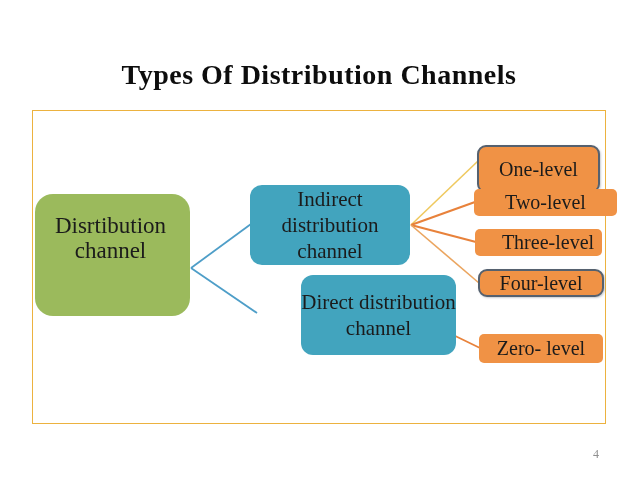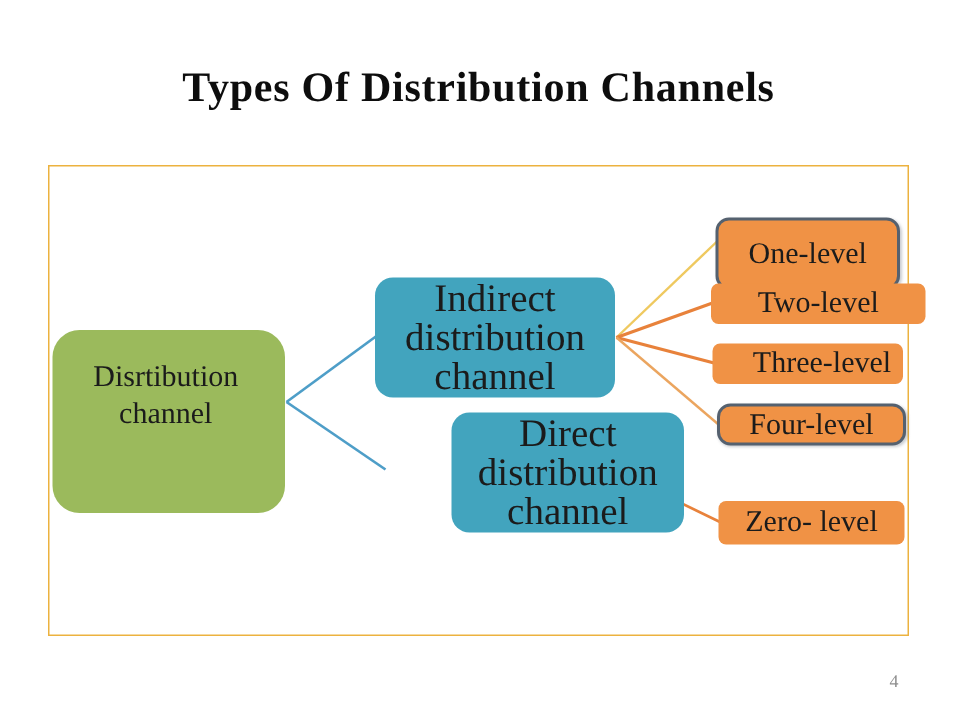--- a/index.html
+++ b/index.html
@@ -7,21 +7,21 @@
     position: relative;
     width: 638px;
     height: 479px;
     background: var(--slide-bg, #ffffff);
     font-family: "Liberation Serif", "DejaVu Serif", serif;
     overflow: hidden;
   }
   .title {
     position: absolute;
     left: 0; right: 0; top: 42px;
-    margin: 0;
+    margin: 16px;
     text-align: center;
     font-size: 28px;
     line-height: 34px;
     font-weight: bold;
     color: var(--title-text, #0d0d0d);
     letter-spacing: 0.5px;
   }
   .content-frame {
     position: absolute;
     left: 32px; top: 110px;
@@ -43,31 +43,31 @@
   .node {
     position: absolute;
     display: flex;
     align-items: center;
     justify-content: center;
     text-align: center;
     color: var(--node-text, #1b1b1b);
     box-sizing: border-box;
   }
   .node-green {
-    left: 35px; top: 220px;
+    left: 35px; top: 194px;
     width: 155px; height: 122px;
     background: var(--node-green, #9bba5c);
     border-radius: 18px;
-    font-size: 20px; line-height: 25px;
+    font-size: 23px; line-height: 25px;
     padding: 0 4px 34px 0;
   }
   .node-teal {
     background: var(--node-teal, #42a4be);
     border-radius: 12px;
-    font-size: 26px; line-height: 26px;
+    font-size: 21px; line-height: 26px;
     padding: 0 0;
   }
   .node-indirect { left: 250px; top: 185px; width: 160px; height: 80px; }
   .node-direct   { left: 256px; top: 275px; width: 155px; height: 80px; margin-left: 45px; }
   .level {
     position: absolute;
     display: flex;
     align-items: center;
     justify-content: center;
     text-align: center;

